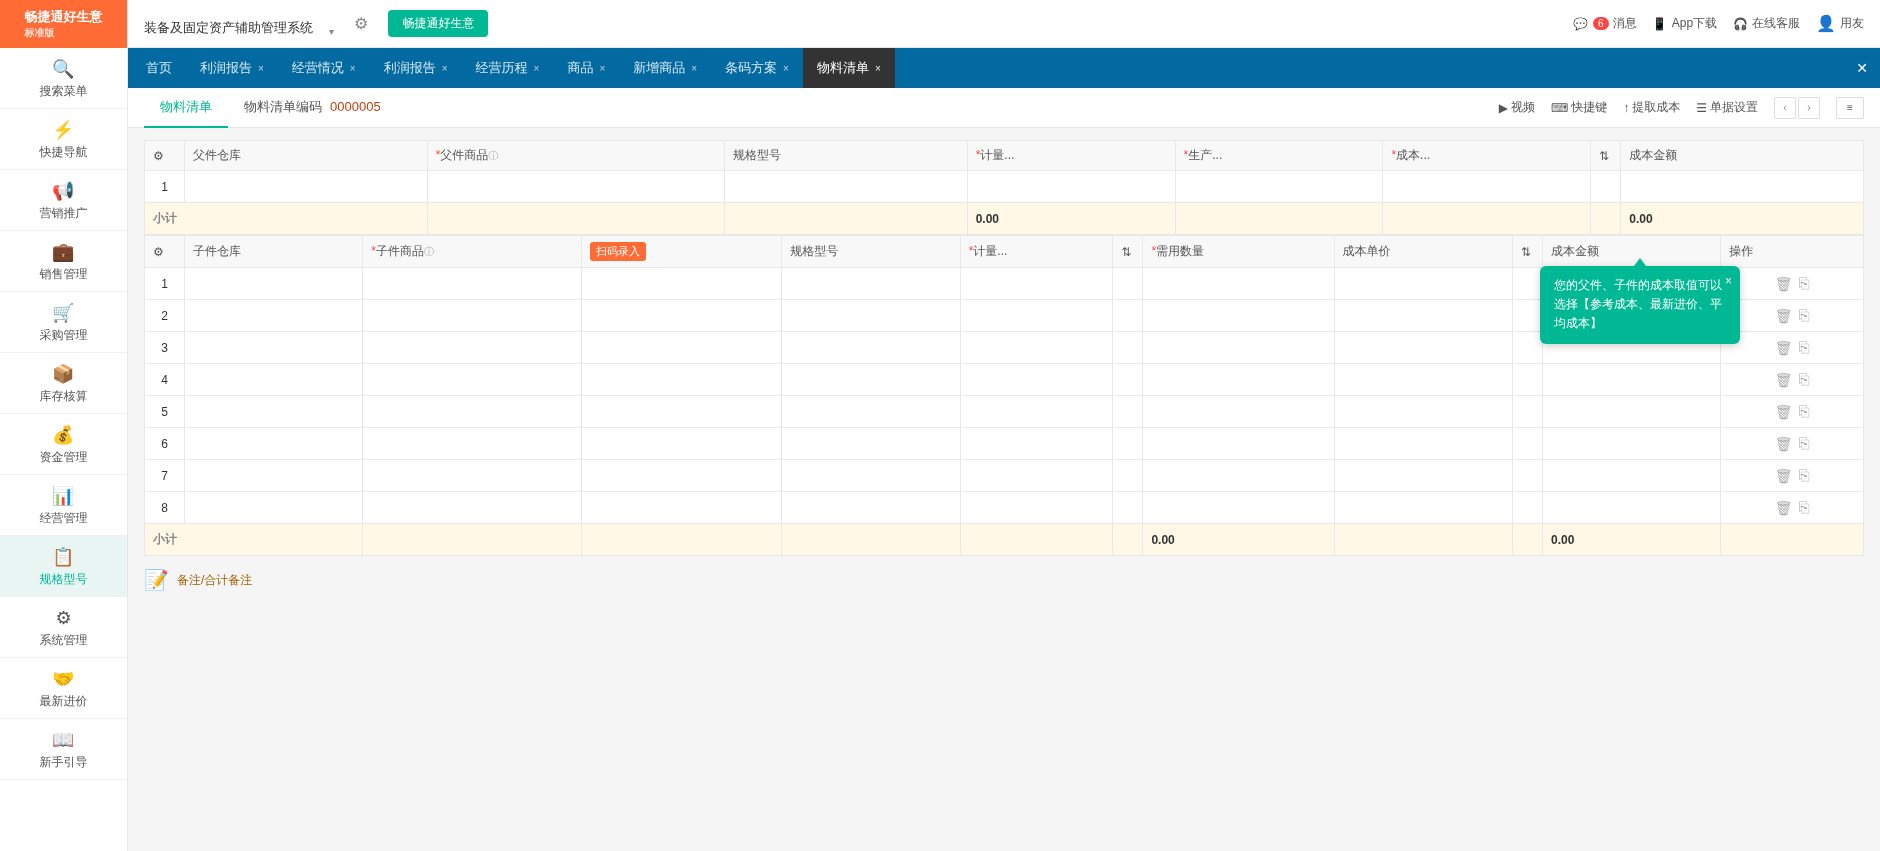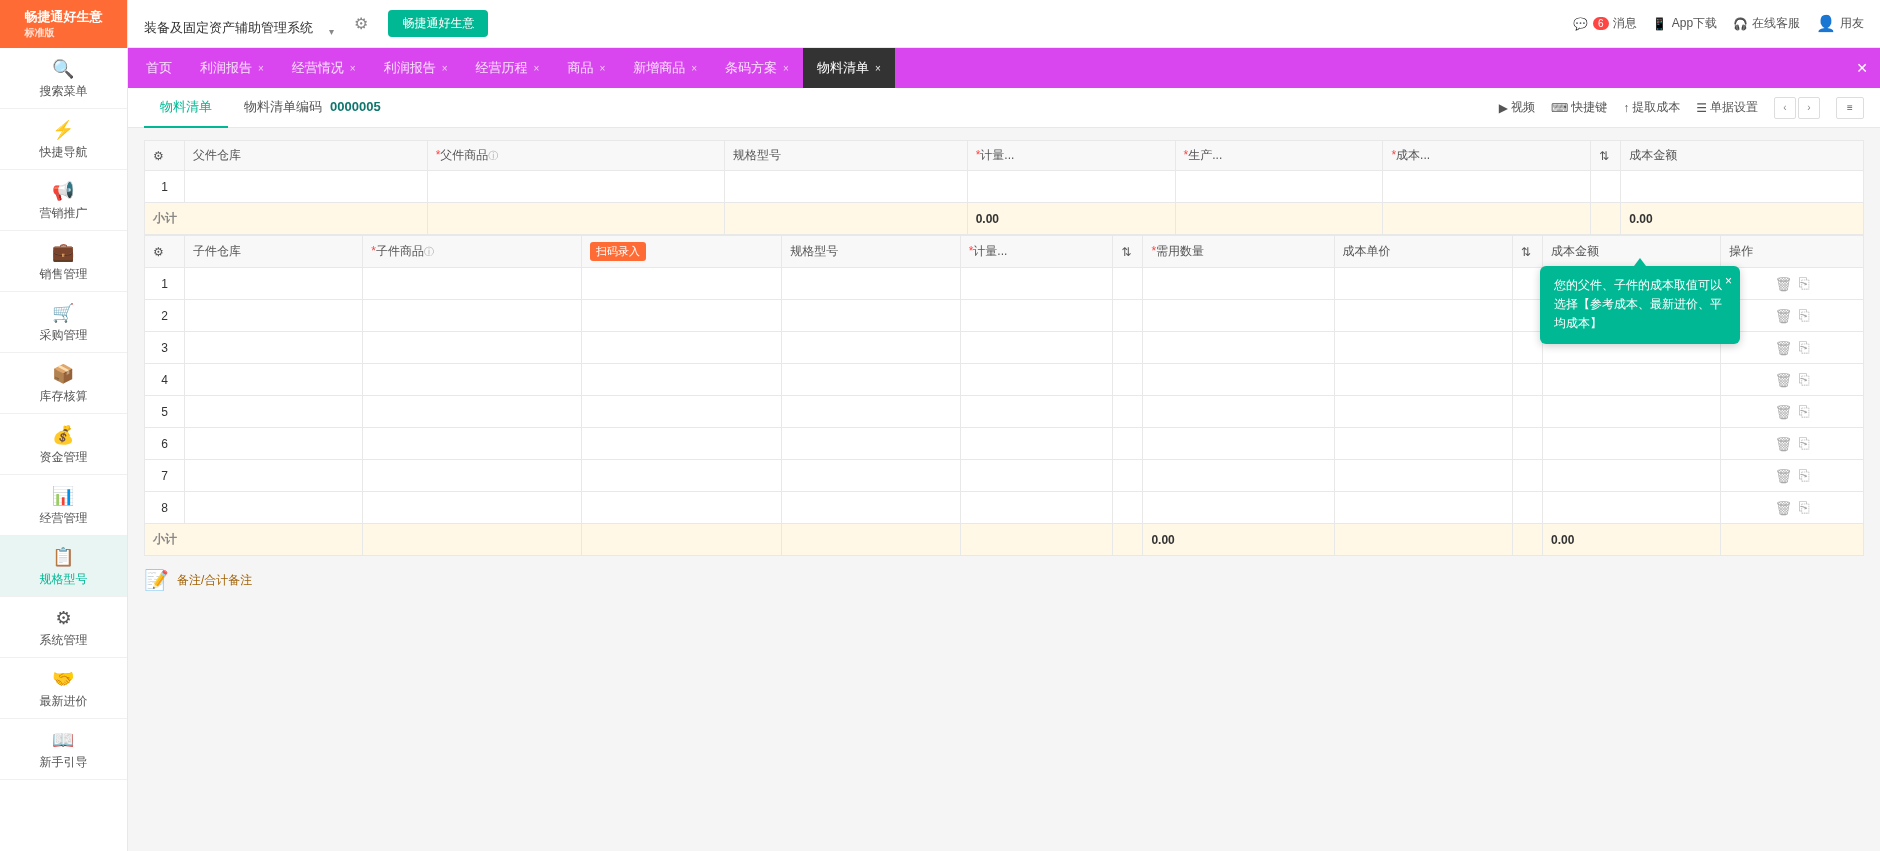--- a/index.html
+++ b/index.html
@@ -107,21 +107,21 @@
       color: #fff;
       border-radius: 10px;
       font-size: 10px;
       padding: 1px 4px;
       min-width: 16px;
       text-align: center;
     }
 
     
     .nav-tabs {
-      background: #d946ef;
+      background: #0369a1;
       display: flex;
       align-items: center;
       height: 40px;
       padding: 0 4px;
       overflow: hidden;
     }
     .nav-tab {
       display: flex;
       align-items: center;
       padding: 0 14px;
@@ -189,22 +189,22 @@
       color: #555;
     }
     .sub-tabs-right .action-item {
       display: flex;
       align-items: center;
       gap: 3px;
       cursor: pointer;
     }
     .doc-number {
       font-size: 13px;
-      font-weight: 700;
-      color: #0f766e;
+      font-weight: 400;
+      color: #c2410c;
       margin-left: 8px;
     }
     .nav-arrows {
       display: flex;
       align-items: center;
       gap: 2px;
     }
     .nav-arrow-btn {
       border: 1px solid #ddd;
       background: #fff;

